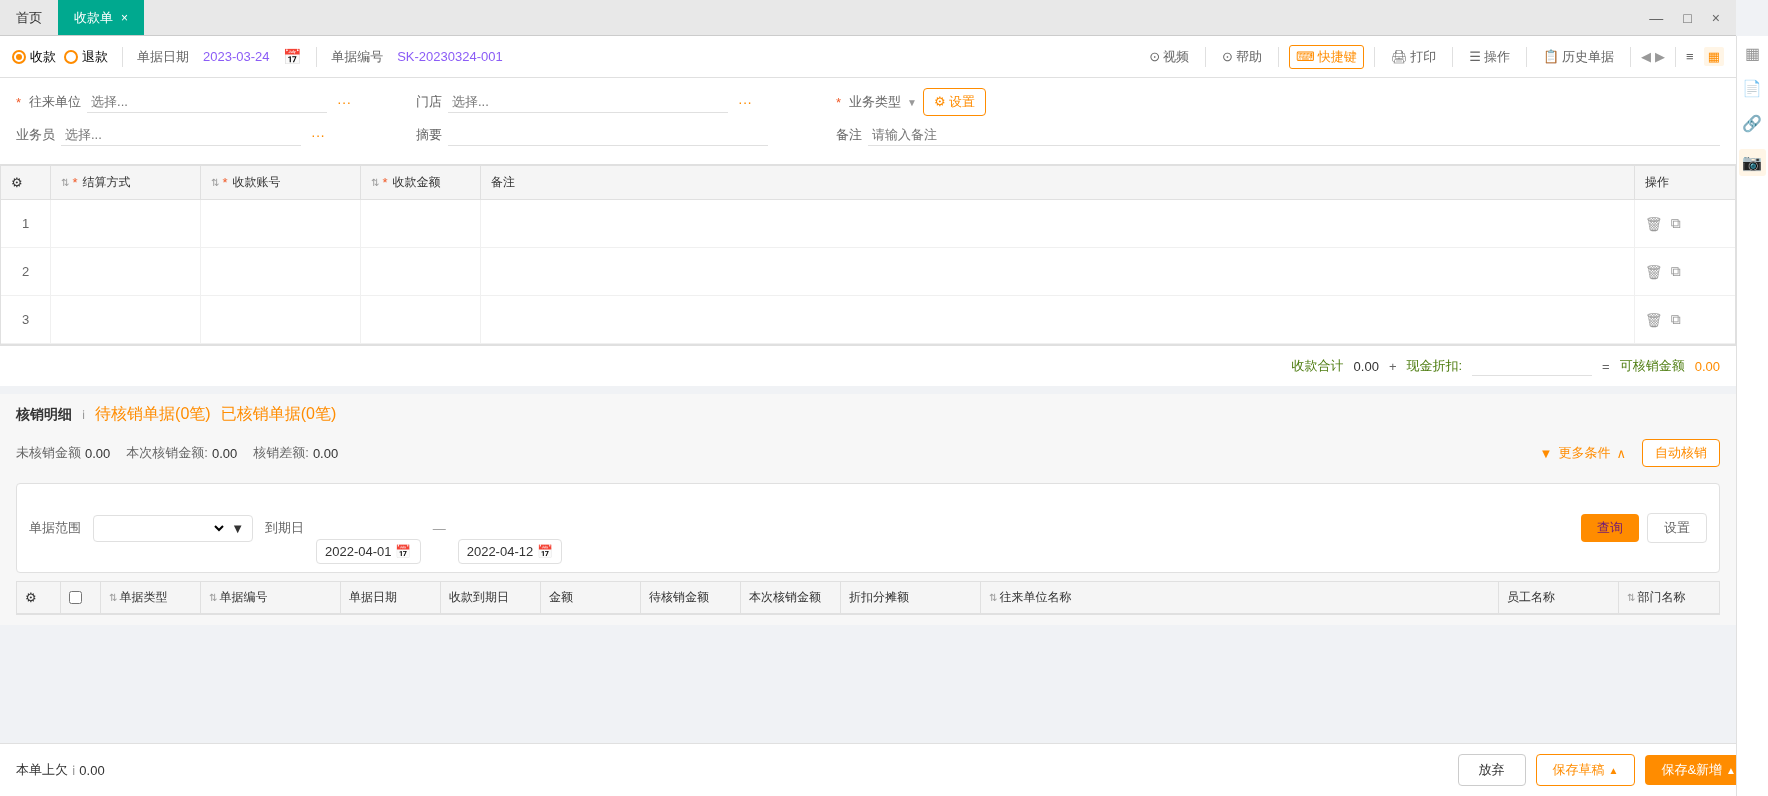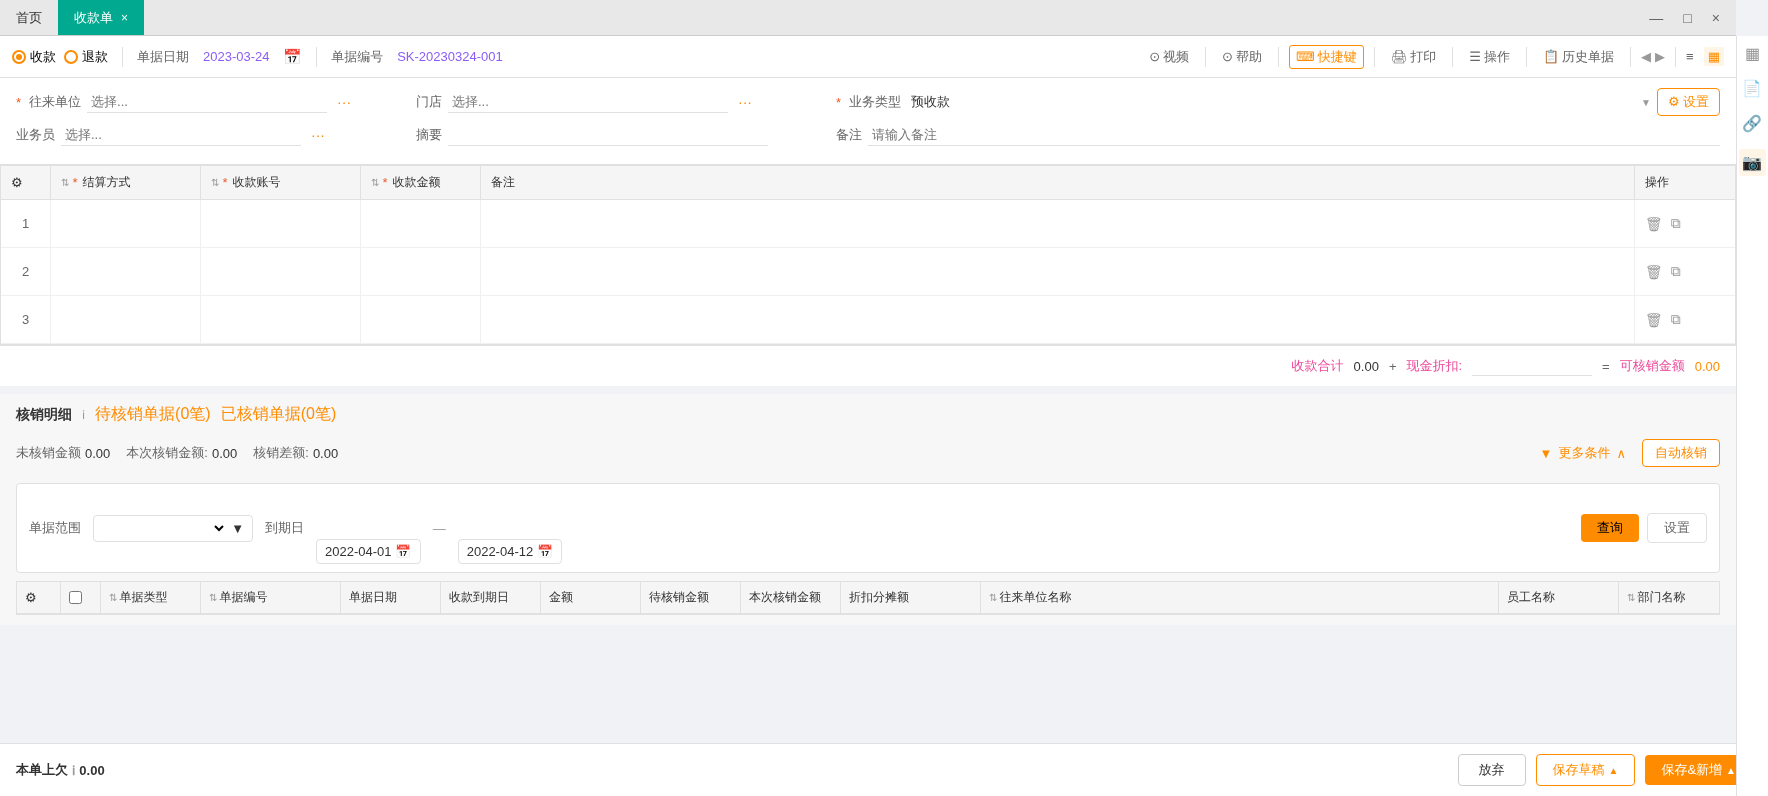--- a/index.html
+++ b/index.html
@@ -93,21 +93,21 @@
     .row-num { color: #666; justify-content: center; }
     .action-btns { display: flex; align-items: center; gap: 8px; justify-content: center; }
     .action-btn { color: #999; cursor: pointer; font-size: 14px; }
 
     
     .summary-row {
       display: flex; align-items: center; justify-content: flex-end;
       padding: 10px 16px; background: #fff; gap: 10px;
       border-top: 1px solid #e0e0e0;
     }
-    .summary-label { color: #ec4899; }
+    .summary-label { color: #4d7c0f; }
     .summary-value { color: #333; font-weight: 500; }
     .summary-orange { color: #ff8c00; font-weight: 500; }
     .summary-input {
       border: none; border-bottom: 1px solid #e0e0e0; width: 120px;
       outline: none; padding: 2px 4px; text-align: right;
     }
 
     
     .section { background: #f7f7f7; margin-top: 8px; padding: 10px 16px; }
     .section-title {
@@ -143,21 +143,21 @@
       min-width: 160px; position: relative; background: #fff;
     }
     .filter-select select {
       border: none; outline: none; background: transparent; width: 100%; cursor: pointer;
     }
     .date-input {
       border: 1px solid #e0e0e0; border-radius: 4px; padding: 4px 8px;
       color: #333; font-size: 13px; display: flex; align-items: center; gap: 4px; margin-top: 47px;
     }
     .query-btn {
-      background: #ff8c00; color: #000000; border: none; border-radius: 4px;
+      background: #ff8c00; color: #701a75; border: none; border-radius: 4px;
       padding: 5px 16px; cursor: pointer; font-size: 13px; margin-left: auto;
     }
     .settings-btn2 {
       background: #fff; border: 1px solid #e0e0e0; color: #666;
       border-radius: 4px; padding: 5px 16px; cursor: pointer; font-size: 13px;
     }
 
     
     .bottom-table { background: #fff; border: 1px solid #e0e0e0; }
     .bottom-table-header {
@@ -170,21 +170,21 @@
       display: flex; align-items: center; gap: 2px; white-space: nowrap;
     }
     .bth:last-child { border-right: none; }
 
     
     .footer {
       display: flex; align-items: center; background: #fff; padding: 10px 16px;
       border-top: 1px solid #e0e0e0; position: fixed; bottom: 0; left: 0; right: 0;
     }
     .footer-info { display: flex; align-items: center; gap: 4px; color: #666; }
-    .footer-info span { color: #333; font-weight: 700; }
+    .footer-info span { color: #333; font-weight: 400; }
     .footer-right { margin-left: auto; display: flex; align-items: center; gap: 10px; }
     .discard-btn {
       background: #fff; border: 1px solid #ccc; color: #333; border-radius: 4px;
       padding: 6px 20px; cursor: pointer; font-size: 13px;
     }
     .save-draft-btn {
       background: #fff; border: 1px solid #ff8c00; color: #ff8c00; border-radius: 4px;
       padding: 6px 16px; cursor: pointer; font-size: 13px;
       display: flex; align-items: center; gap: 4px;
     }
@@ -302,21 +302,20 @@
 
       <div class="form-field" style="flex:2;max-width:420px;">
         <span class="field-label">门店</span>
         <input class="form-input" type="text" placeholder="选择..." style="max-width: 280px;">
         <span class="ellipsis-btn">···</span>
       </div>
 
       <div class="form-field" style="flex:2;">
         <span class="required">*</span>
         <span class="field-label">业务类型</span>
-        <span style="color:#333;margin-left:4px;flex:1;">预收款</span>
         <span class="chevron-down" style="cursor:pointer;">▼</span>
         <button class="settings-btn">
           <span>⚙</span>
           <span>设置</span>
         </button>
       </div>
     </div>
     <div class="form-row">
 
       <div class="form-field" style="flex:2;max-width:400px;">

